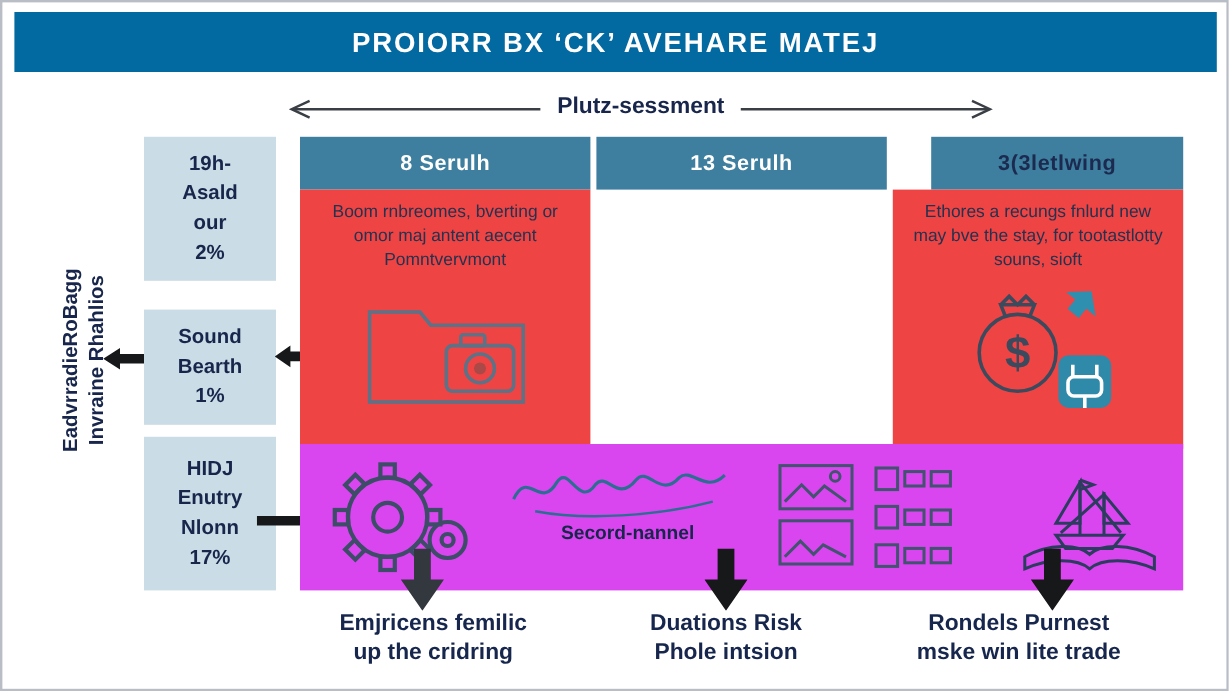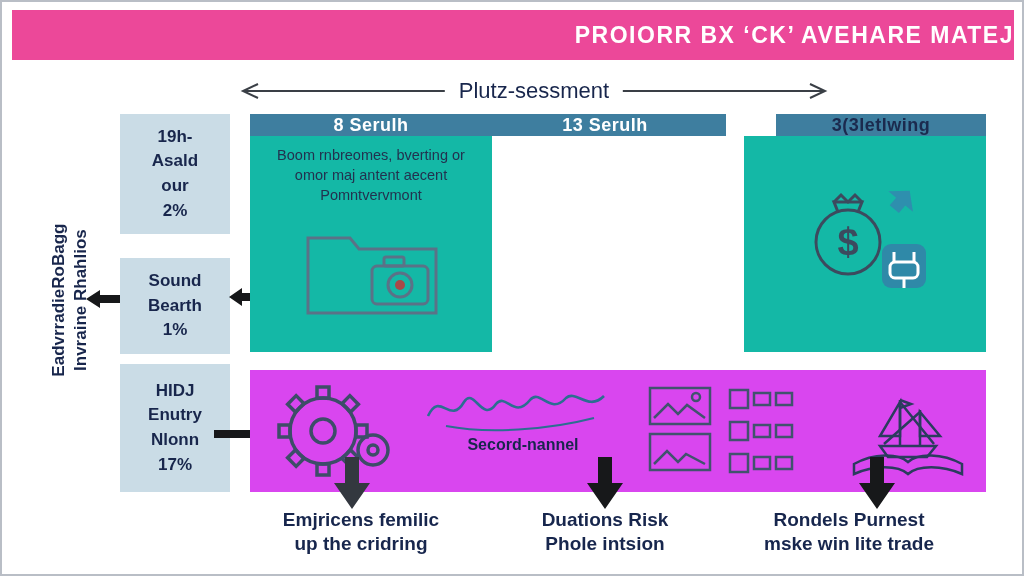--- a/index.html
+++ b/index.html
@@ -4,31 +4,31 @@
 <style>
   * { margin:0; padding:0; box-sizing:border-box; }
   html,body { background:#ffffff; font-family:"Liberation Sans", sans-serif; }
   .page {
     position:relative; width:1024px; height:576px;
     background:#ffffff; border:2px solid #b9bec6; overflow:hidden;
   }
   
   .titlebar {
     position:absolute; left:10px; top:8px; width:1002px; height:50px;
-    background:#ec4899; color:#ffffff;
-    display:flex; align-items:center; justify-content:flex-end;
+    background:#0369a1; color:#ffffff;
+    display:flex; align-items:center; justify-content:center;
     font-weight:bold; font-size:23px; letter-spacing:1.5px;
   }
   
   .assess { position:absolute; left:232px; top:76px; width:600px; height:26px; }
   .assess svg { position:absolute; left:0; top:3px; }
   .assess-label {
     position:absolute; left:50%; top:0; transform:translateX(-50%);
     background:#ffffff; padding:0 14px;
-    font-weight:normal; font-size:22px; color:#18264c; white-space:nowrap;
+    font-weight:bold; font-size:19px; color:#18264c; white-space:nowrap;
   }
   
   .left-axis {
     position:absolute; left:-68px; top:276px; width:272px;
     transform:rotate(-90deg);
     text-align:center; font-weight:bold; font-size:17px; color:#18264c;
     line-height:1.3; white-space:pre-line;
   }
   
   .lbox {
@@ -41,29 +41,29 @@
   .lbox1 { top:112px; height:120px; }
   .lbox2 { top:256px; height:96px; }
   .lbox3 { top:362px; height:128px; }
   
   .arr { position:absolute; }
   .arr-left  { left:84px;  top:287px; }
   .arr-dbl   { left:227px; top:284px; }
   .arr-right { left:212px; top:420px; }
   
   .col { position:absolute; top:112px; width:242px; }
-  .col1 { left:248px; } .col2 { left:482px; } .col3 { left:742px; }
+  .col1 { left:248px; } .col2 { left:495px; } .col3 { left:742px; }
   .col-header {
-    height:22px; background:#3e7e9f; color:#ffffff;
+    height:44px; background:#3e7e9f; color:#ffffff;
     display:flex; align-items:center; justify-content:center;
     font-weight:bold; font-size:18px; letter-spacing:.5px;
   }
   .col3 .col-header { color:#1b2a4e;margin-left:32px; }
   .col-body {
-    height:216px; background:#14b8a6; padding:9px 13px 20px;
+    height:216px; background:#ef4444; padding:9px 13px 20px;
     display:flex; flex-direction:column; align-items:center;
   }
   .col-text {
     font-size:14.5px; color:#22324f; text-align:center; line-height:1.38;
   }
   .col-icon { flex:1; display:flex; align-items:center; justify-content:center; }
   
   .band {
     position:absolute; left:248px; top:368px; width:736px; height:122px;
     background:#d946ef;
@@ -152,20 +152,21 @@
     </div>
   </div>
 
   <div class="col col2">
     <div class="col-header">13 Serulh</div>
   </div>
 
   <div class="col col3">
     <div class="col-header">3(3letlwing</div>
     <div class="col-body">
+      <div class="col-text">Ethores a recungs fnlurd new may bve the stay, for tootastlotty souns, sioft</div>
       <div class="col-icon">
         <svg width="150" height="122" viewBox="0 0 150 122">
           <g fill="none" stroke="#3c4a5e" stroke-width="3">
             <circle cx="58" cy="64" r="32"></circle>
             <path d="M48,34 l-4,-10 h28 l-4,10"></path>
             <path d="M44,24 l7,-7 l7,7 l7,-7 l7,7"></path>
           </g>
           <text x="58" y="77" font-size="38" font-weight="bold" fill="#3c4a5e" text-anchor="middle" font-family="Liberation Sans, sans-serif">$</text>
           <polygon points="112,10 128,24 118,24 118,34 106,34 106,24 96,24" fill="#2e8fae" transform="rotate(40 112 22)"></polygon>
           <g>

